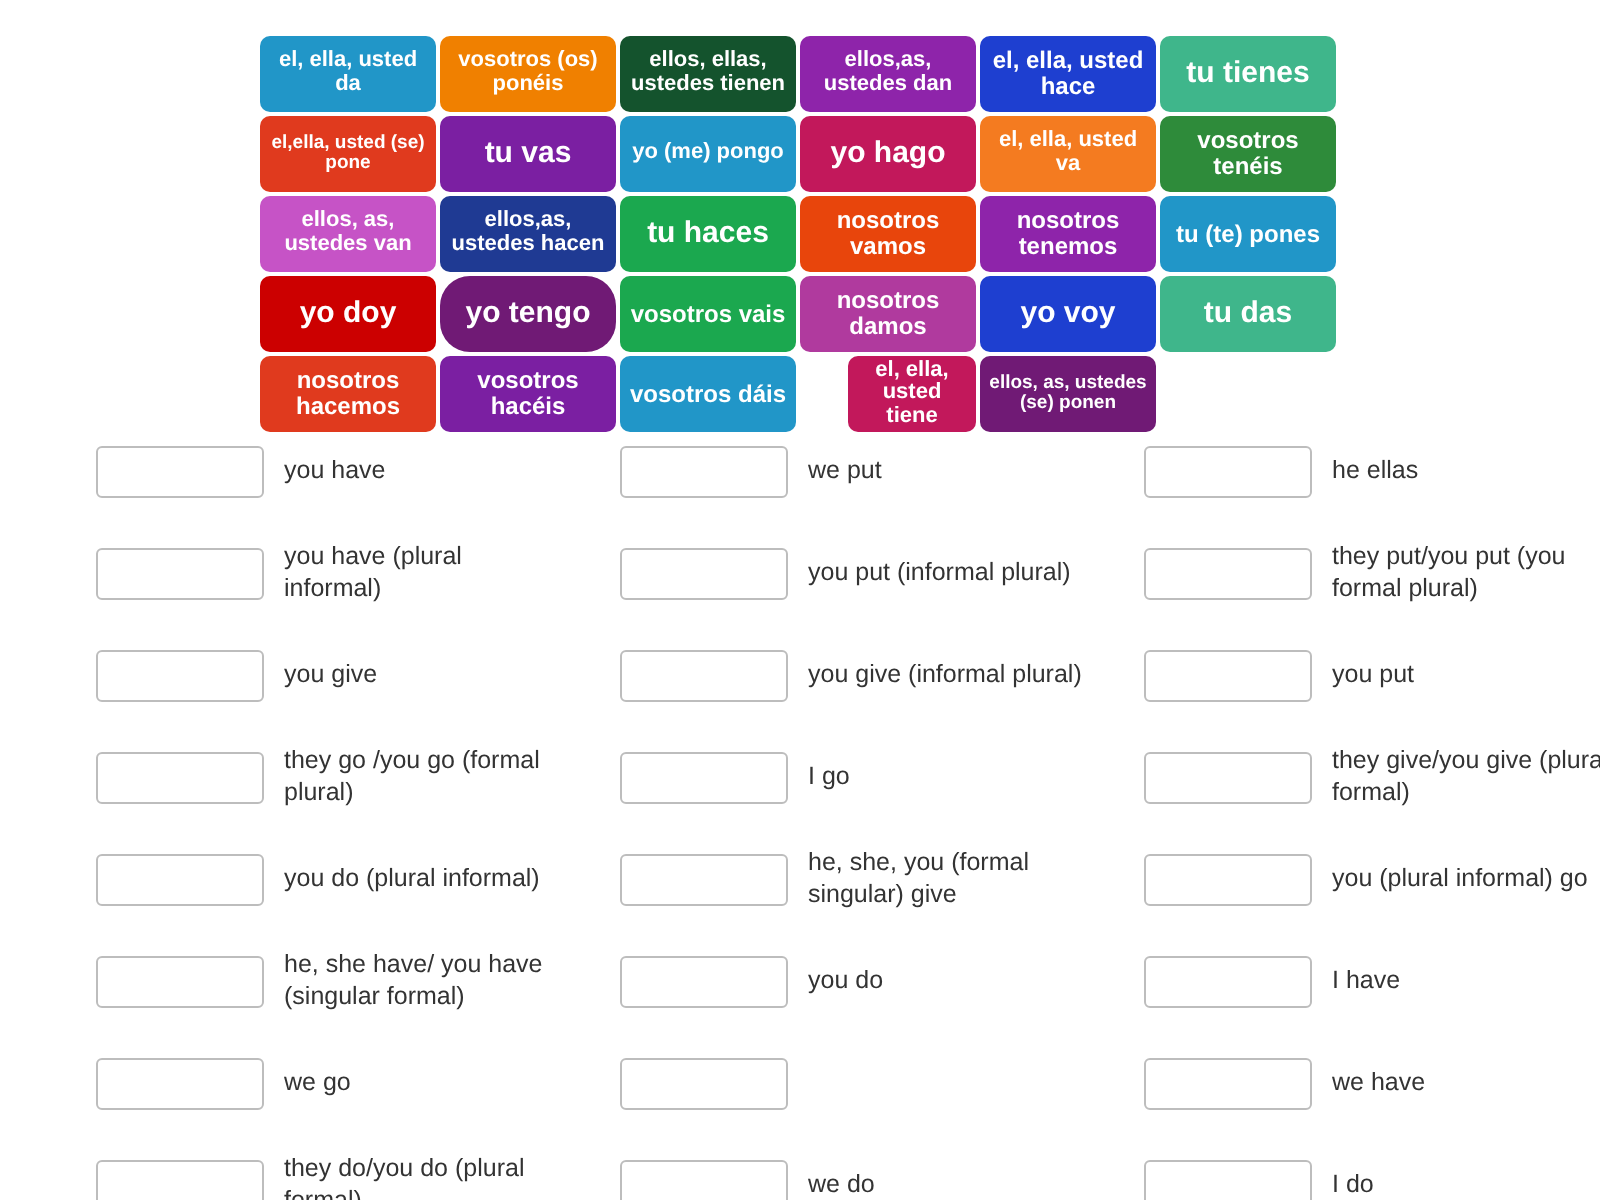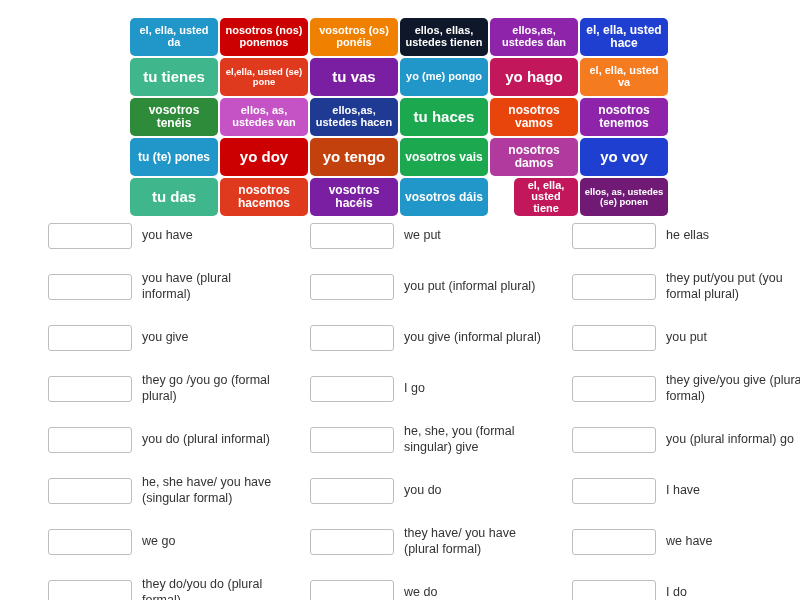--- a/index.html
+++ b/index.html
@@ -87,40 +87,39 @@
     max-width: 140px;
   }
 </style>
 </head>
 <body>
 
 <div id="app">
 
   <div id="tile-bank">
       <div class="tile fs-11" style="background: rgb(33, 150, 200);">el, ella, usted da</div>
-      <div class="tile fs-11" style="background: rgb(204, 0, 0);">nosotros (nos) ponemos</div>
       <div class="tile fs-11" style="background: rgb(240, 128, 0);">vosotros (os) ponéis</div>
-      <div class="tile fs-11" style="background: #0f172a;">ellos, ellas, ustedes tienen</div>
+      <div class="tile fs-11" style="background: #14532d;">ellos, ellas, ustedes tienen</div>
       <div class="tile fs-11" style="background: rgb(142, 36, 170);">ellos,as, ustedes dan</div>
       <div class="tile fs-12" style="background: rgb(30, 63, 208);">el, ella, usted hace</div>
       <div class="tile fs-14" style="background: rgb(63, 182, 139);">tu tienes</div>
       <div class="tile fs-9" style="background: rgb(224, 58, 30);">el,ella, usted (se) pone</div>
       <div class="tile fs-14" style="background: rgb(123, 31, 162);">tu vas</div>
       <div class="tile fs-11" style="background: rgb(33, 150, 200);">yo (me) pongo</div>
       <div class="tile fs-14" style="background: rgb(194, 24, 91);">yo hago</div>
       <div class="tile fs-11" style="background: rgb(244, 123, 32);">el, ella, usted va</div>
       <div class="tile fs-12" style="background: rgb(46, 139, 58);">vosotros tenéis</div>
       <div class="tile fs-11" style="background: rgb(198, 83, 198);">ellos, as, ustedes van</div>
       <div class="tile fs-11" style="background: rgb(31, 58, 147);">ellos,as, ustedes hacen</div>
       <div class="tile fs-14" style="background: rgb(27, 168, 79);">tu haces</div>
       <div class="tile fs-12" style="background: rgb(232, 69, 12);">nosotros vamos</div>
       <div class="tile fs-12" style="background: rgb(142, 36, 170);">nosotros tenemos</div>
       <div class="tile fs-12" style="background: rgb(33, 150, 200);">tu (te) pones</div>
       <div class="tile fs-14" style="background: rgb(204, 0, 0);">yo doy</div>
-      <div class="tile fs-14" style="background: #c2410c;">yo tengo</div>
+      <div class="tile fs-14" style="background: #701a75; border-radius: 15px;">yo tengo</div>
       <div class="tile fs-12" style="background: rgb(27, 168, 79);">vosotros vais</div>
       <div class="tile fs-12" style="background: rgb(176, 58, 158);">nosotros damos</div>
       <div class="tile fs-14" style="background: rgb(30, 63, 208);">yo voy</div>
       <div class="tile fs-14" style="background: rgb(63, 182, 139);">tu das</div>
       <div class="tile fs-12" style="background: rgb(224, 58, 30);">nosotros hacemos</div>
       <div class="tile fs-12" style="background: rgb(123, 31, 162);">vosotros hacéis</div>
       <div class="tile fs-12" style="background: rgb(33, 150, 200);">vosotros dáis</div>
       <div class="tile fs-11" style="background: rgb(194, 24, 91); margin-left: 24px;">el, ella, usted tiene</div>
       <div class="tile fs-9" style="background: #701a75;">ellos, as, ustedes (se) ponen</div>
     </div>
@@ -180,21 +179,20 @@
         <div class="answer-row">
           <div class="drop-slot"></div>
           <div class="answer-text">he, she, you (formal singular) give</div>
         </div>
         <div class="answer-row">
           <div class="drop-slot"></div>
           <div class="answer-text">you do</div>
         </div>
         <div class="answer-row">
           <div class="drop-slot"></div>
-          <div class="answer-text">they have/ you have (plural formal)</div>
         </div>
         <div class="answer-row">
           <div class="drop-slot"></div>
           <div class="answer-text">we do</div>
         </div>
       </div>
     <div class="answer-col">
         <div class="answer-row">
           <div class="drop-slot"></div>
           <div class="answer-text">he ellas</div>

